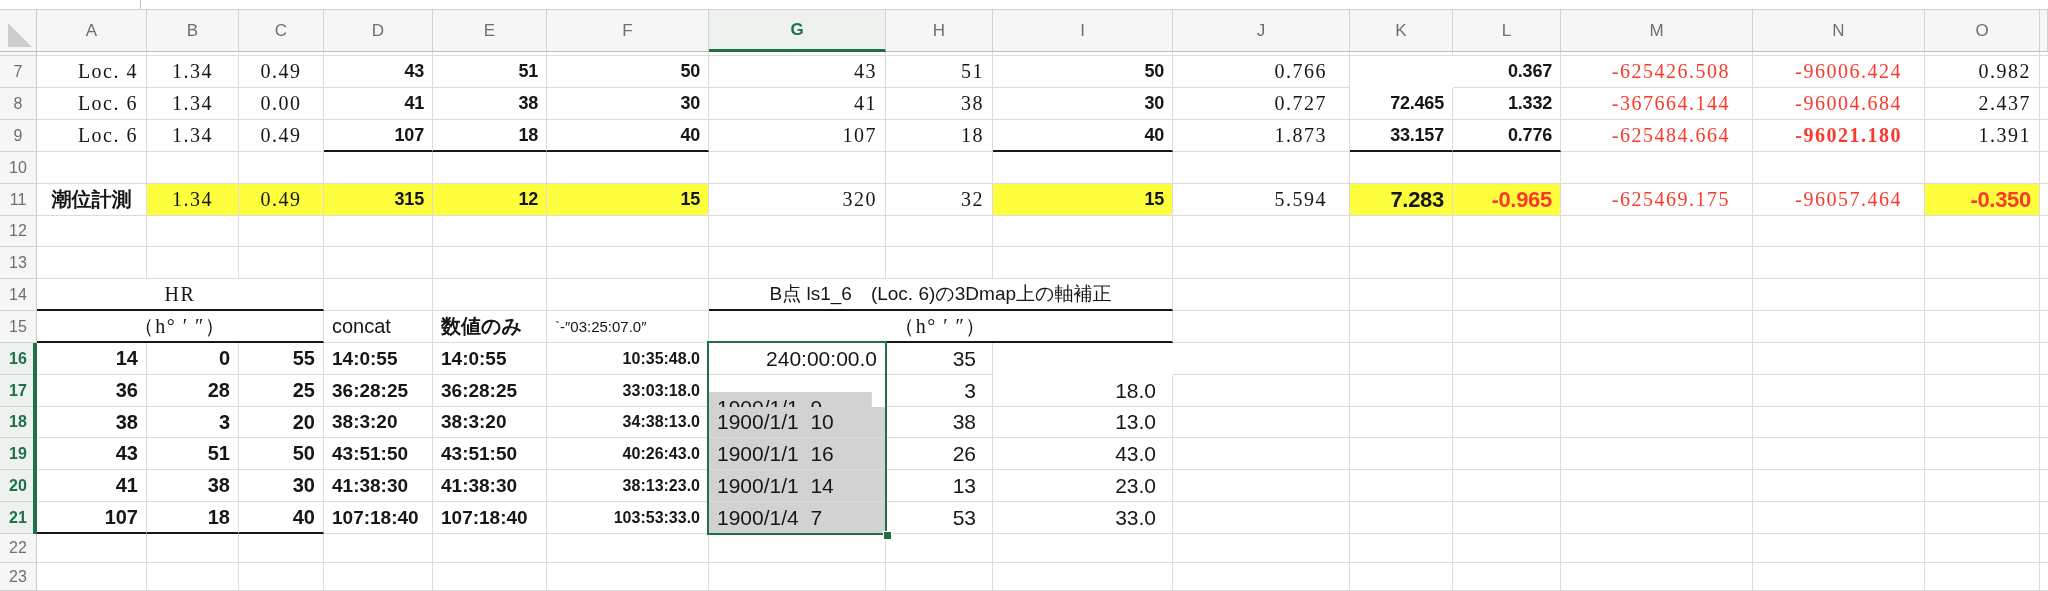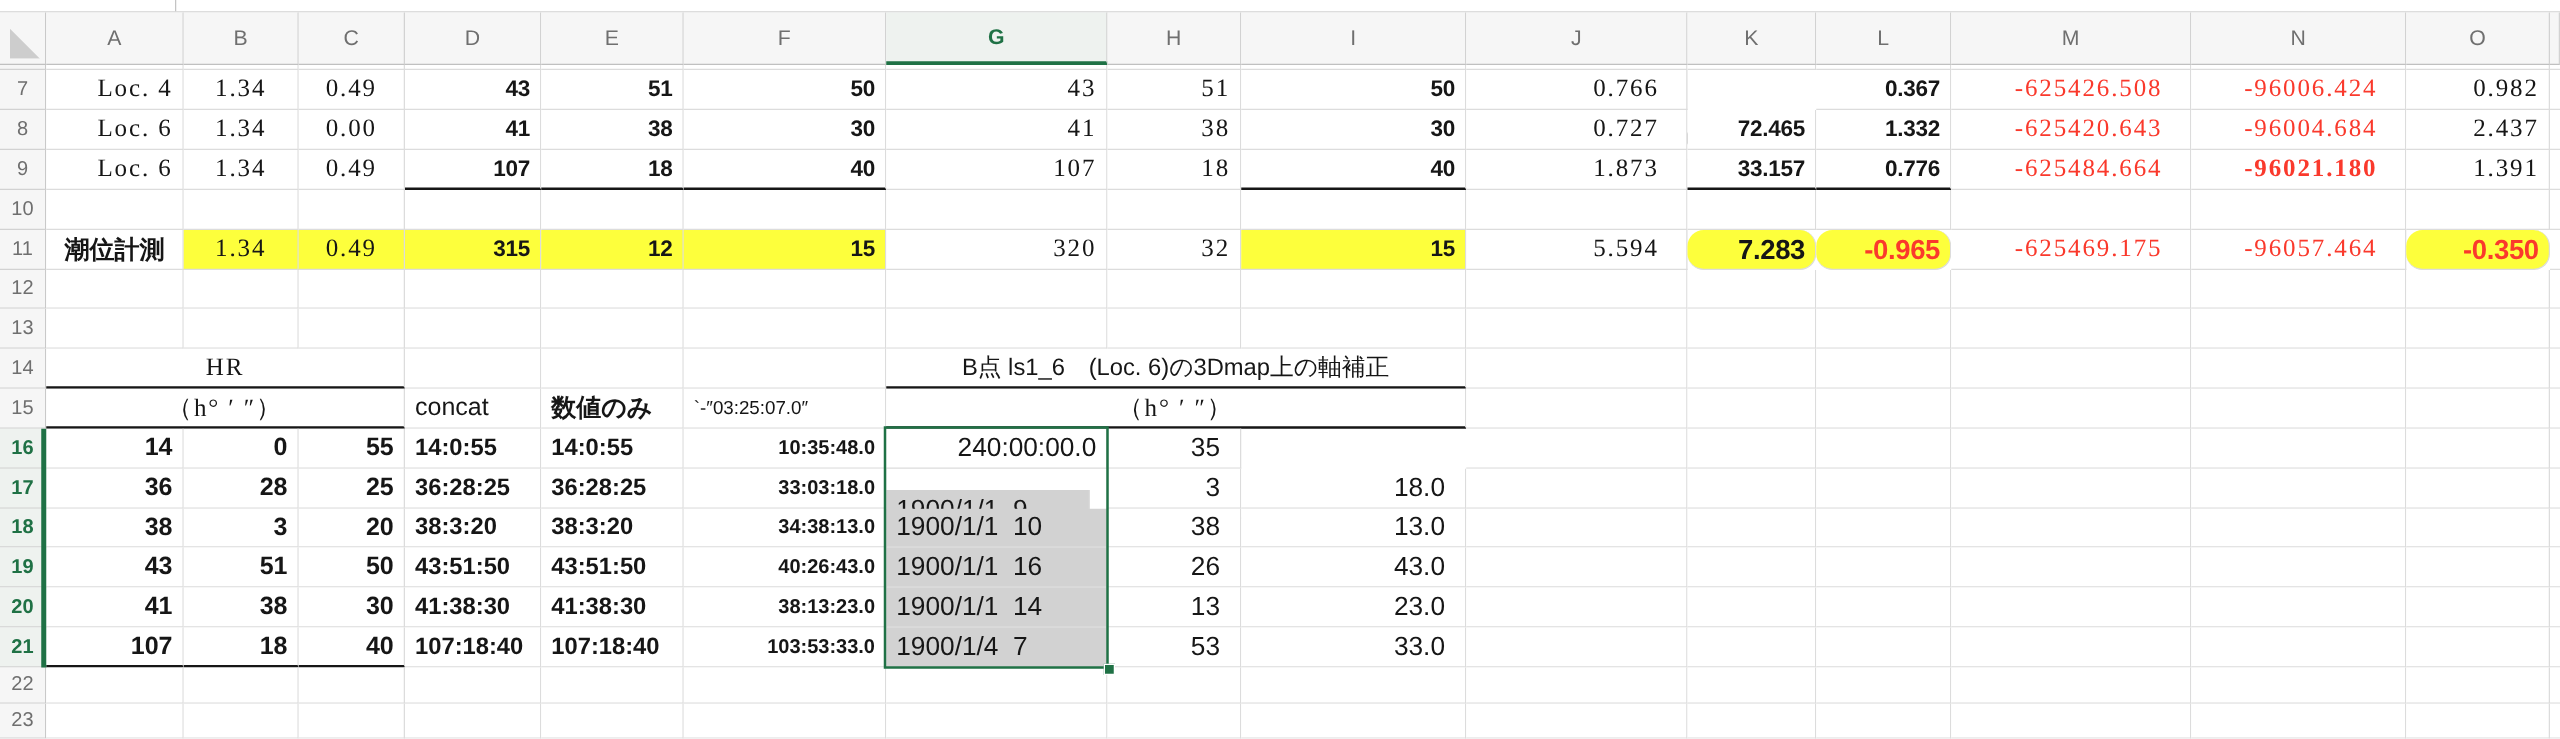--- a/index.html
+++ b/index.html
@@ -21,21 +21,21 @@
   .hsel{background:#eef2ef !important;color:var(--green) !important;font-weight:600;}
   .colhdr.hsel{border-bottom:3px solid var(--green);}
   .c{position:absolute;box-sizing:border-box;background:#fff;color:#161616;font-size:20px;
      border-right:1px solid #dcdcdc;border-bottom:1px solid #dcdcdc;
      display:flex;align-items:center;justify-content:flex-end;padding:0 8px;
      white-space:pre;overflow:hidden;}
   .al{justify-content:flex-start;} .ac{justify-content:center;}
   .sf{font-family:"Liberation Serif","DejaVu Serif",serif;letter-spacing:1.5px;}
   .bs{font-weight:700;font-size:18px;letter-spacing:-0.2px;}
   .b{font-weight:700;} .w5{font-weight:500;} .w6{font-weight:600;}
-  .lg{font-size:21px;} .xl{font-size:22px;font-weight:700;letter-spacing:-0.3px;border-radius:13px;}
+  .lg{font-size:21px;} .xl{font-size:22px;font-weight:700;letter-spacing:-0.3px;}
   .t19{font-size:19px;} .sm{font-size:16px;} .xs{font-size:15px;}
   .red{color:var(--red);} .yel{background:var(--yellow);} .sel{background:var(--selgray);}
   .bb{border-bottom:2px solid #161616;}
   .padj{padding-right:22px;} .padh{padding-right:16px;}
   .cjk{letter-spacing:0;}
   .selbox{position:absolute;border:2px solid var(--green);box-sizing:border-box;pointer-events:none;z-index:6;}
   .handle{position:absolute;width:9px;height:9px;background:var(--green);border:1px solid #fff;box-sizing:border-box;z-index:7;}
   .rbar{position:absolute;width:4px;background:var(--green);z-index:3;}
 </style>
 </head>
@@ -120,21 +120,21 @@
       <div class="c sf ac" style="left: 239px; top: 88px; width: 85px; height: 32px;">0.00</div>
       <div class="c bs" style="left: 324px; top: 88px; width: 109px; height: 32px;">41</div>
       <div class="c bs" style="left: 433px; top: 88px; width: 114px; height: 32px;">38</div>
       <div class="c bs" style="left: 547px; top: 88px; width: 162px; height: 32px;">30</div>
       <div class="c sf" style="left: 709px; top: 88px; width: 177px; height: 32px;">41</div>
       <div class="c sf" style="left: 886px; top: 88px; width: 107px; height: 32px;">38</div>
       <div class="c bs" style="left: 993px; top: 88px; width: 180px; height: 32px;">30</div>
       <div class="c sf padj" style="left: 1173px; top: 88px; width: 177px; height: 32px;">0.727</div>
       <div class="c bs" style="left: 1350px; top: 88px; width: 103px; height: 32px;">72.465</div>
       <div class="c bs" style="left: 1453px; top: 88px; width: 108px; height: 32px;">1.332</div>
-      <div class="c sf red padj" style="left: 1561px; top: 88px; width: 192px; height: 32px;">-625420.643</div>
+      <div class="c sf red padj" style="left: 1561px; top: 88px; width: 192px; height: 32px;">-367664.144</div>
       <div class="c sf red padj" style="left: 1753px; top: 88px; width: 172px; height: 32px;">-96004.684</div>
       <div class="c sf" style="left: 1925px; top: 88px; width: 115px; height: 32px;">2.437</div>
       <div class="c" style="left: 2040px; top: 88px; width: 8px; height: 32px;"></div>
       <div class="c sf" style="left: 37px; top: 120px; width: 110px; height: 32px;">Loc. 6</div>
       <div class="c sf ac" style="left: 147px; top: 120px; width: 92px; height: 32px;">1.34</div>
       <div class="c sf ac" style="left: 239px; top: 120px; width: 85px; height: 32px;">0.49</div>
       <div class="c bs bb" style="left: 324px; top: 120px; width: 109px; height: 32px;">107</div>
       <div class="c bs bb" style="left: 433px; top: 120px; width: 114px; height: 32px;">18</div>
       <div class="c bs bb" style="left: 547px; top: 120px; width: 162px; height: 32px;">40</div>
       <div class="c sf" style="left: 709px; top: 120px; width: 177px; height: 32px;">107</div>

